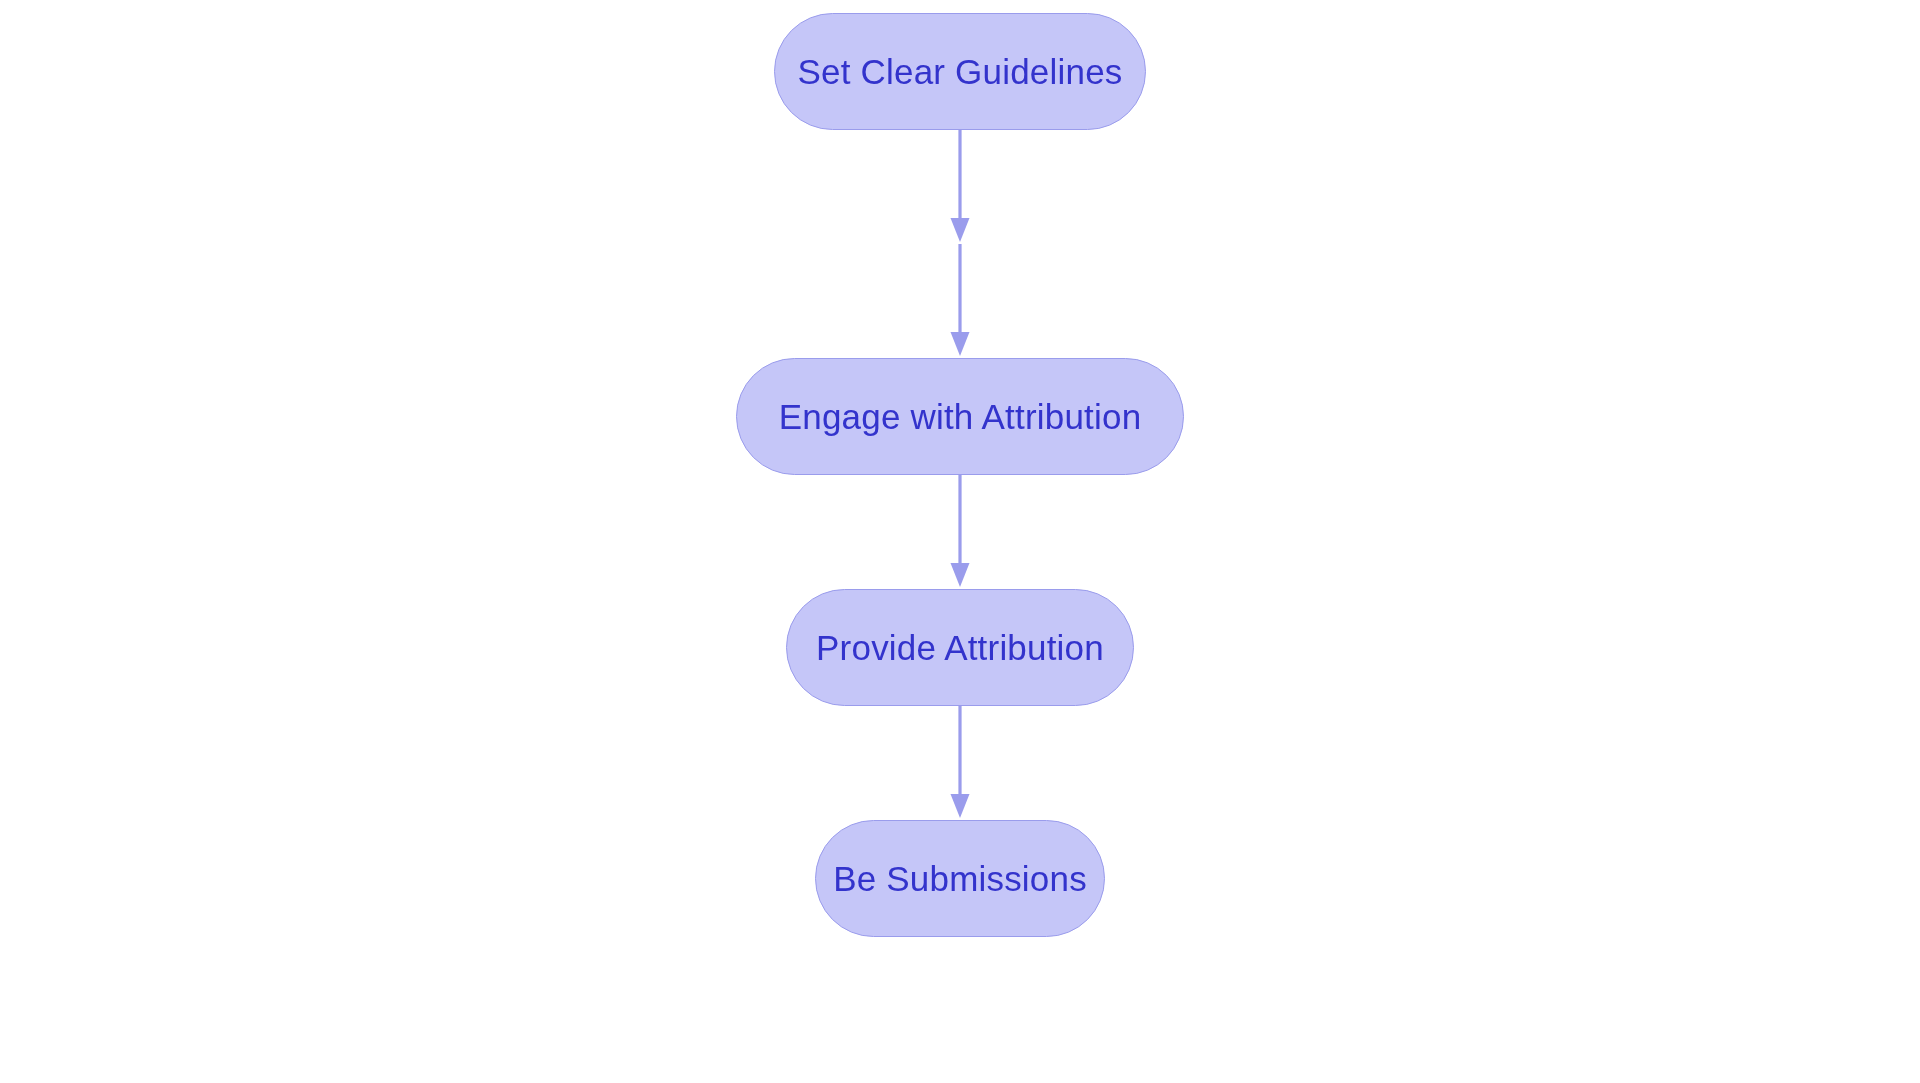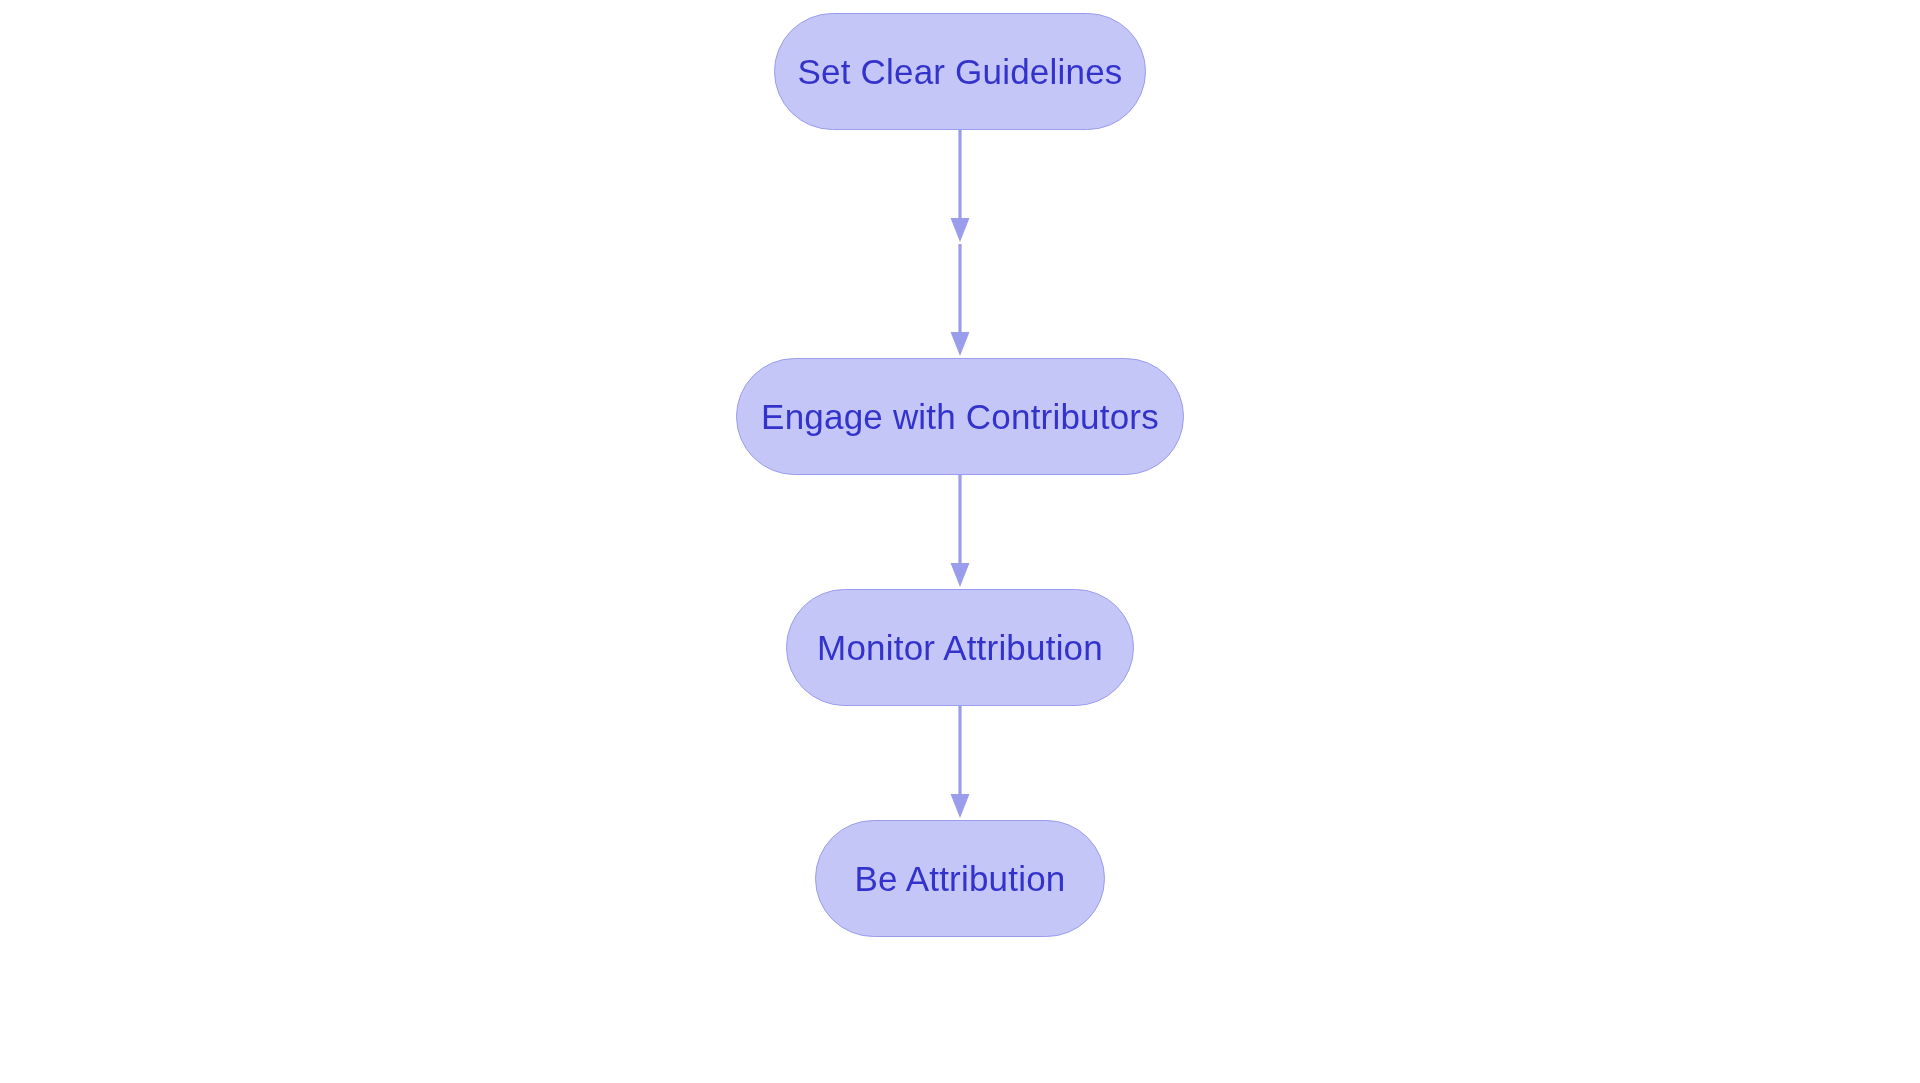--- a/index.html
+++ b/index.html
@@ -80,35 +80,35 @@
       <polygon points="12,112 2.5,88 21.5,88" fill="#9a9cec"></polygon>
     </svg>
 
 
     <svg class="flow-connector" viewBox="0 0 24 114" xmlns="http://www.w3.org/2000/svg">
       <line x1="12" y1="0" x2="12" y2="92" stroke="#9a9cec" stroke-width="3.2"></line>
       <polygon points="12,112 2.5,88 21.5,88" fill="#9a9cec"></polygon>
     </svg>
 
     <div class="flow-node n2">
-      <span class="flow-node-label">Engage with Contributors</span>
+      <span class="flow-node-label">Engage with Attribution</span>
     </div>
 
     <svg class="flow-connector" viewBox="0 0 24 114" xmlns="http://www.w3.org/2000/svg">
       <line x1="12" y1="0" x2="12" y2="92" stroke="#9a9cec" stroke-width="3.2"></line>
       <polygon points="12,112 2.5,88 21.5,88" fill="#9a9cec"></polygon>
     </svg>
 
     <div class="flow-node n3">
-      <span class="flow-node-label">Monitor Attribution</span>
+      <span class="flow-node-label">Provide Attribution</span>
     </div>
 
     <svg class="flow-connector" viewBox="0 0 24 114" xmlns="http://www.w3.org/2000/svg">
       <line x1="12" y1="0" x2="12" y2="92" stroke="#9a9cec" stroke-width="3.2"></line>
       <polygon points="12,112 2.5,88 21.5,88" fill="#9a9cec"></polygon>
     </svg>
 
     <div class="flow-node n4">
-      <span class="flow-node-label">Be Attribution</span>
+      <span class="flow-node-label">Be Submissions</span>
     </div>
 
   </div>
 </div>
 
 </body></html>

